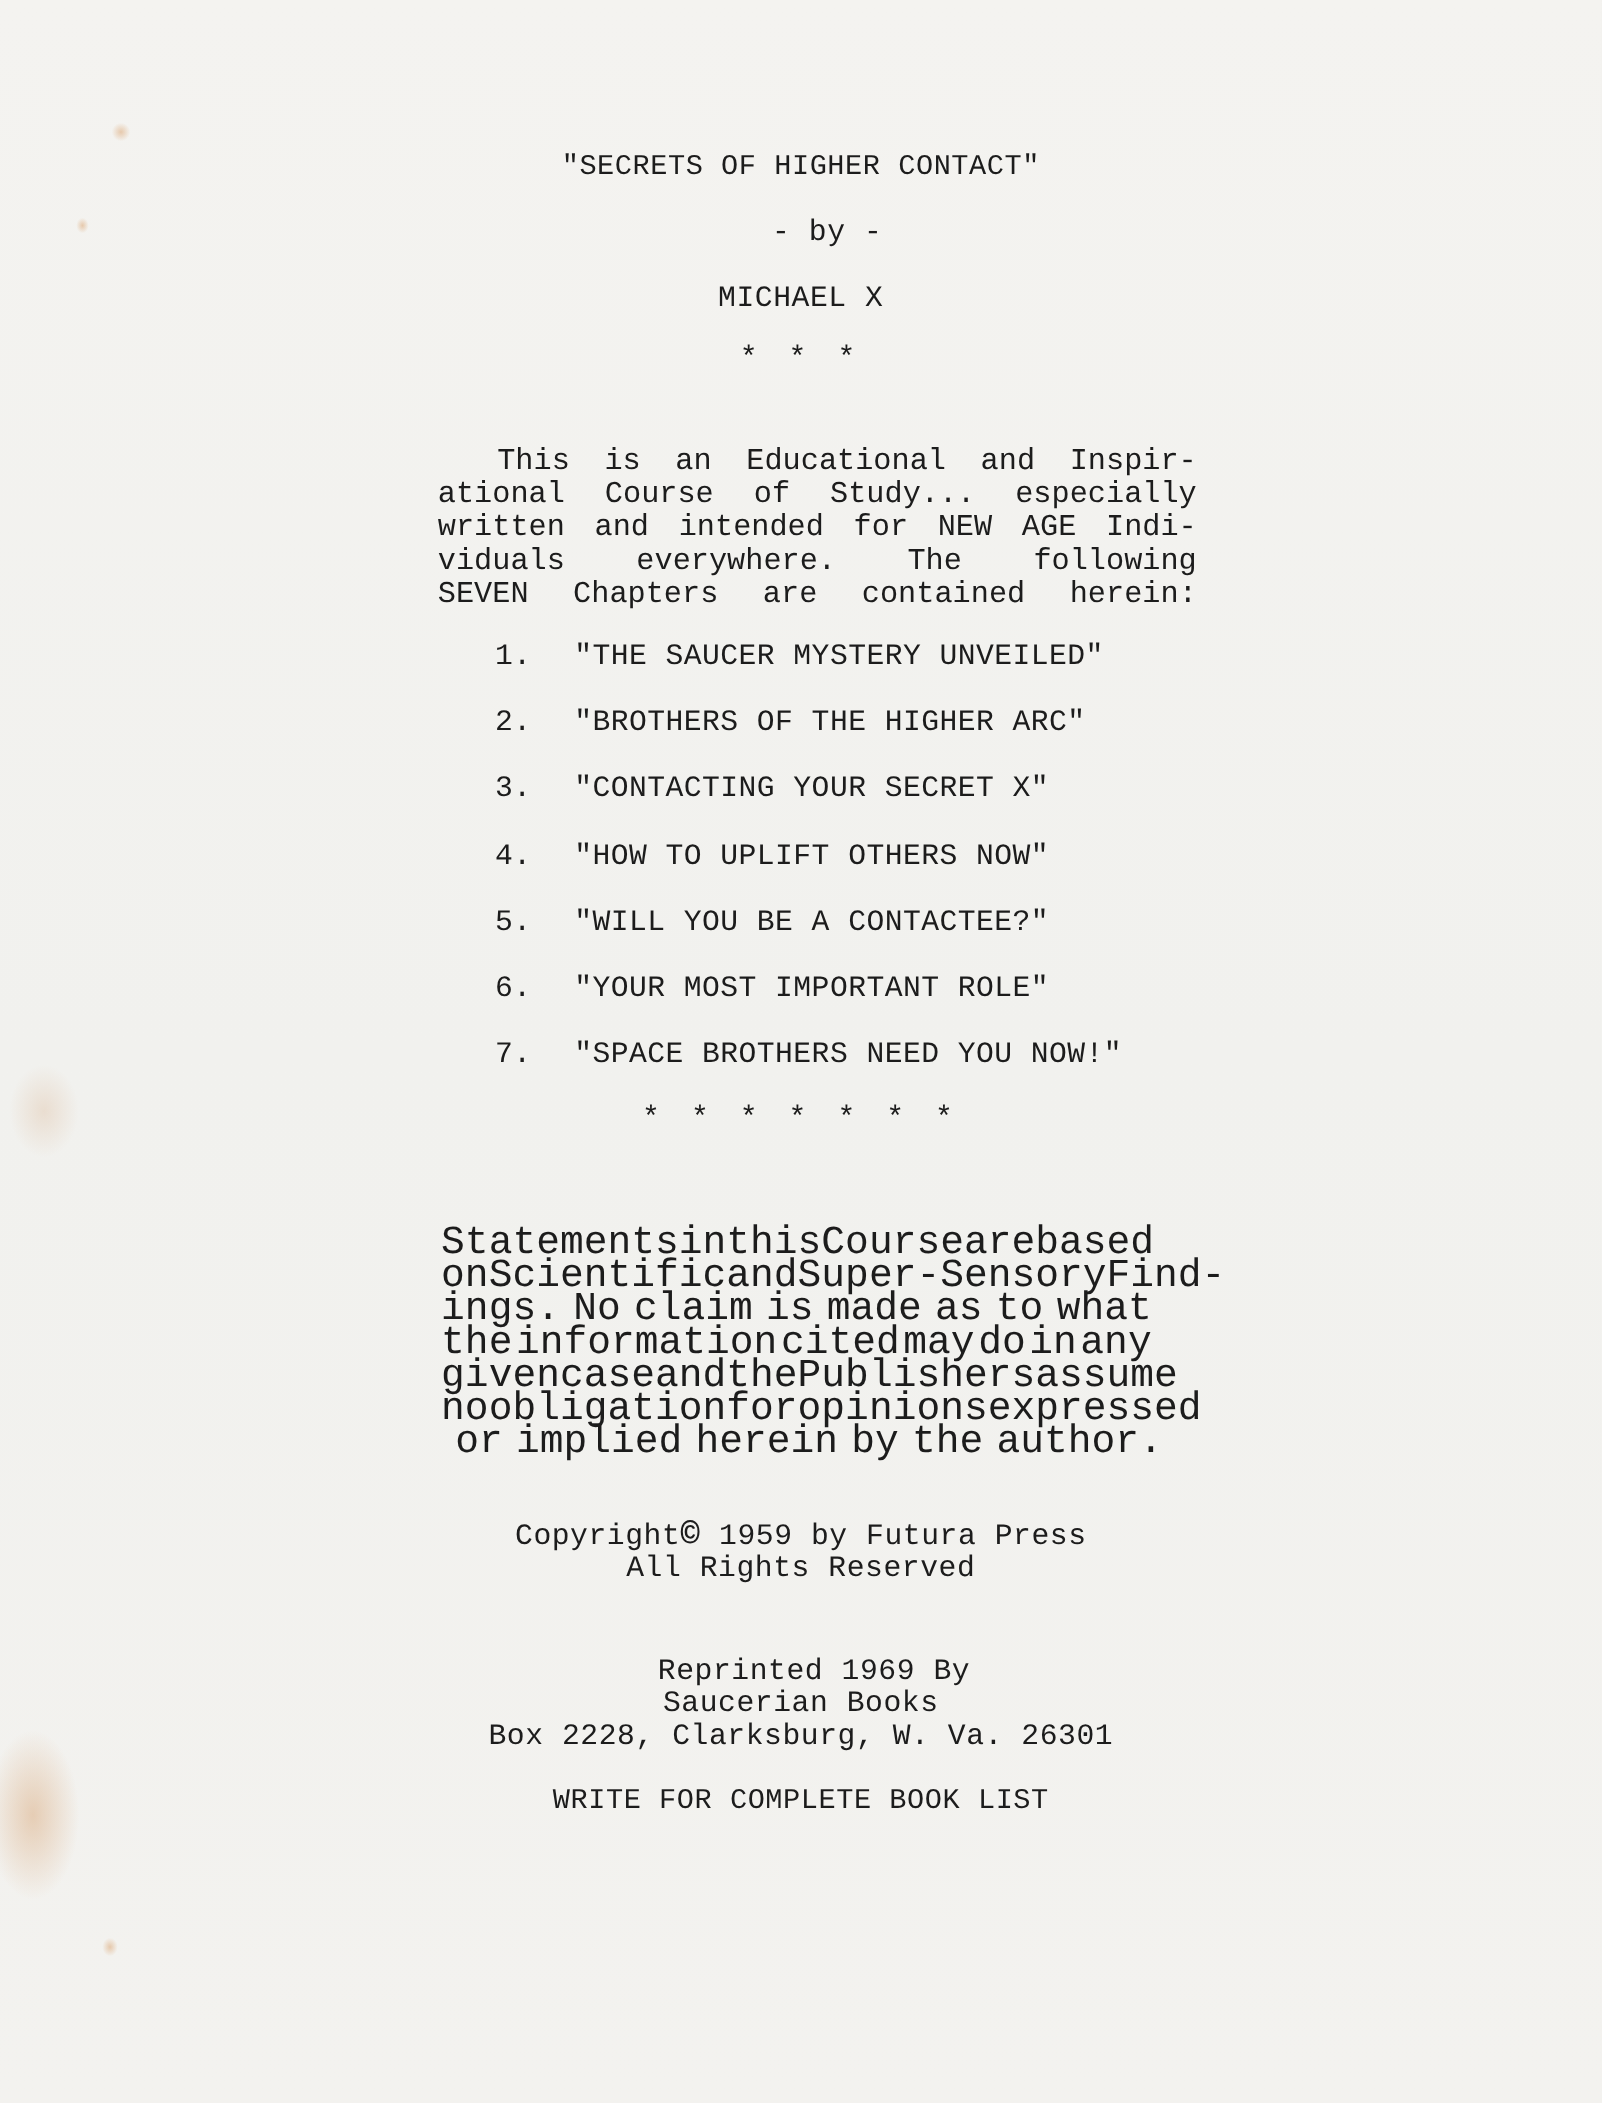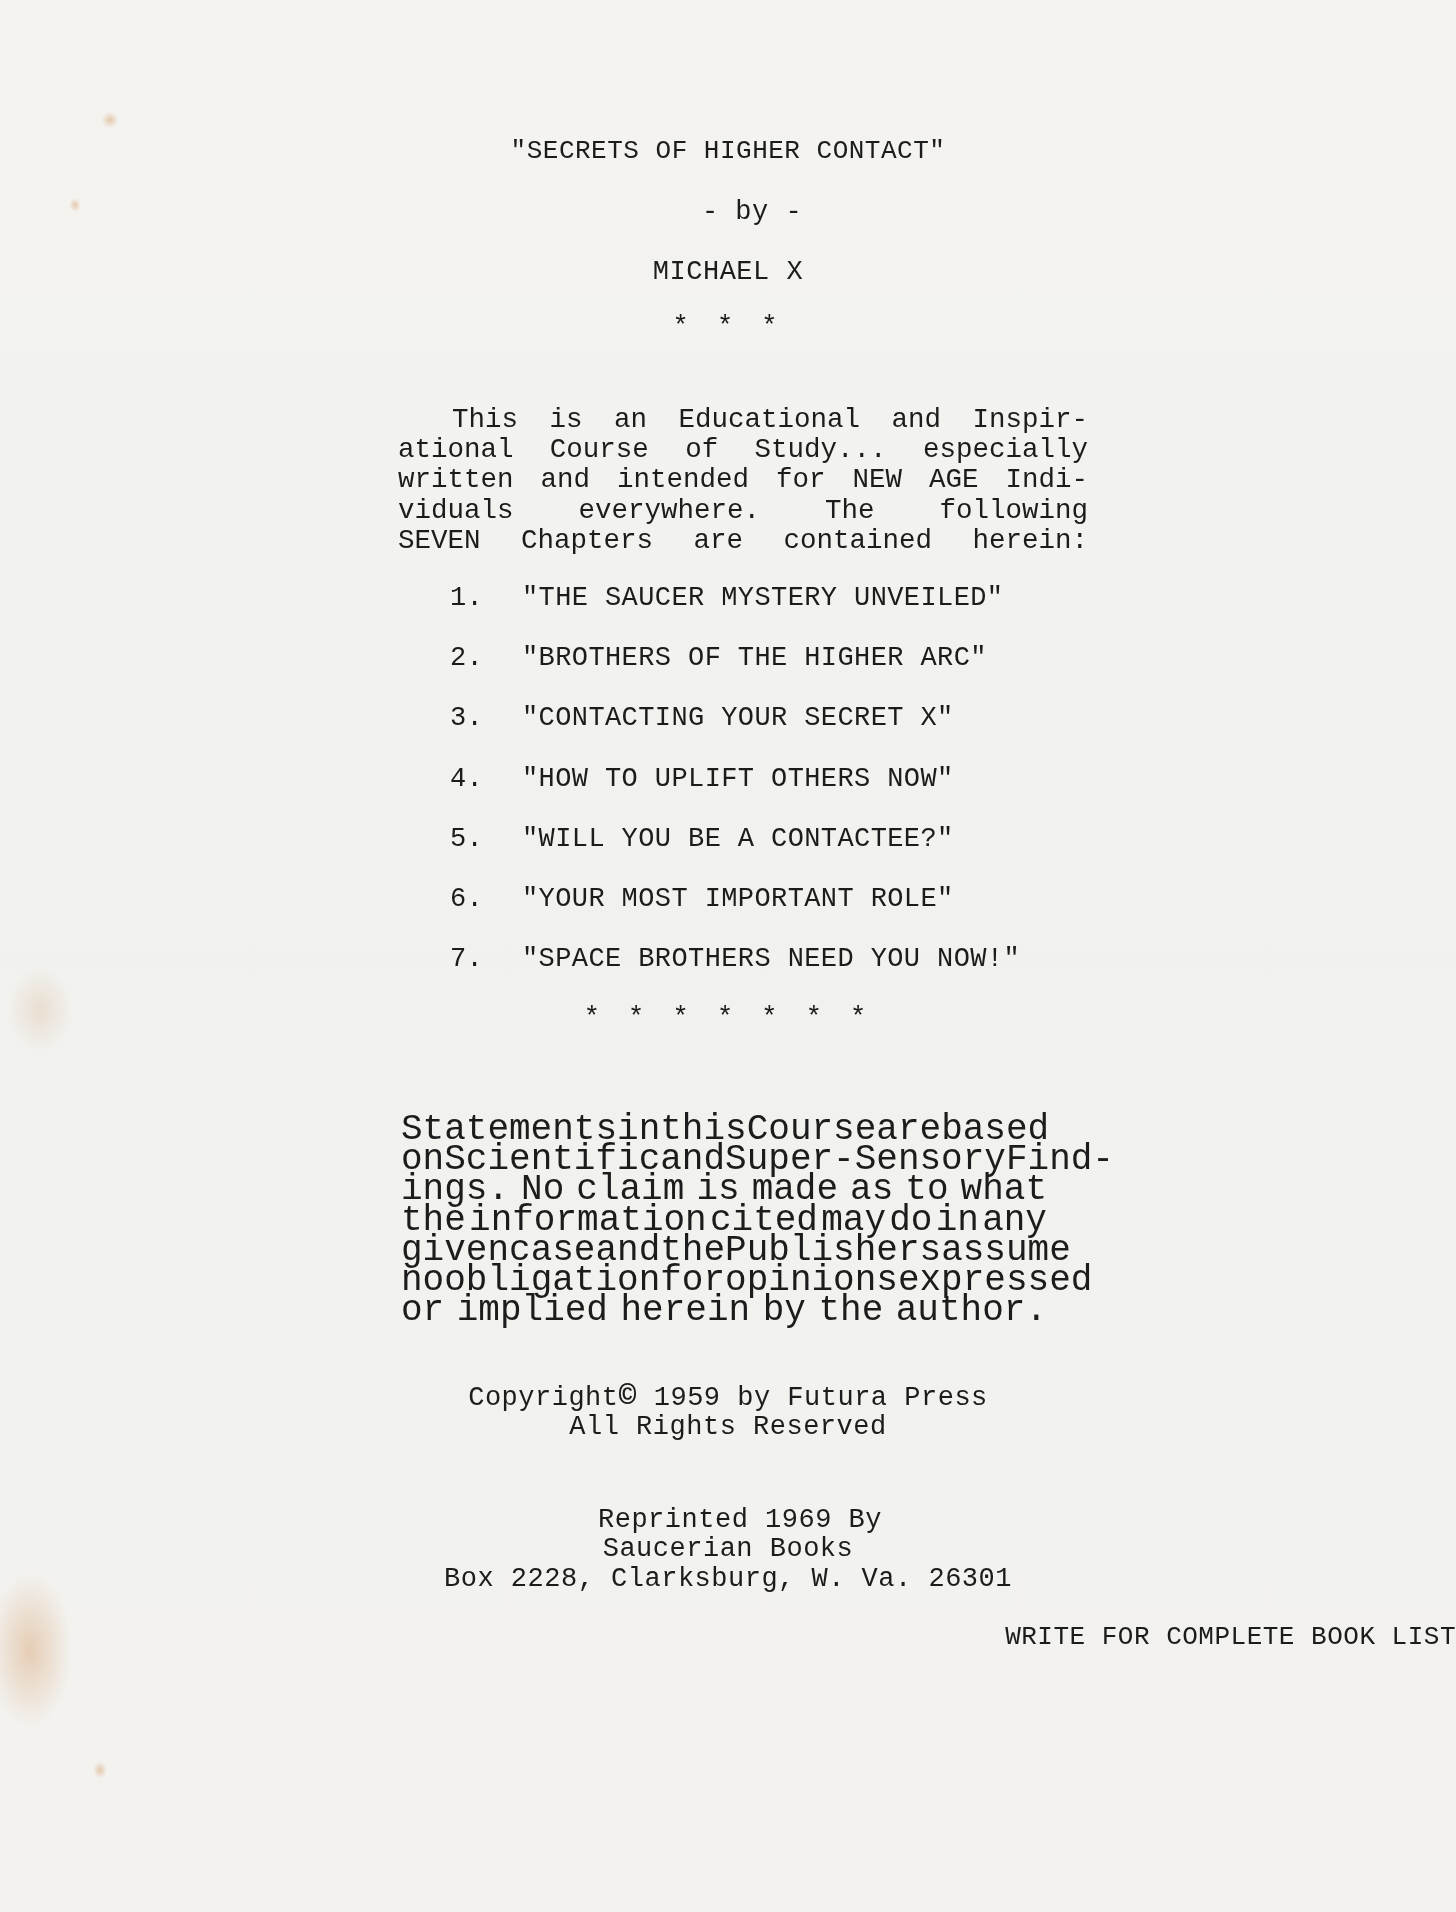--- a/index.html
+++ b/index.html
@@ -82,33 +82,33 @@
       top: 1115px;
       width: 646px;
       font-size: 36px;
       line-height: 30.2px;
     }
     .disclaimer .row {
       display: flex;
       justify-content: space-between;
       white-space: pre;
     }
-    .disclaimer .row.last { justify-content: space-between; gap: 12px; }
+    .disclaimer .row.last { justify-content: center; gap: 12px; margin-left: 23px; }
 
     .copyright { top: 1382px; }
     .copy-symbol {
       display: inline-block;
       font-weight: bold;
       font-size: 30px;
     }
     .rights { top: 1412px; }
     .reprint1 { top: 1505px; margin-left: 12px; }
     .reprint2 { top: 1534px; }
     .reprint3 { top: 1564px; }
-    .booklist { top: 1622px; font-size: 26px; text-align: right; }
+    .booklist { top: 1622px; font-size: 26px; }
   </style>
 </head>
 <body>
 
 <div class="page">
 
   <div class="line title">"SECRETS OF HIGHER CONTACT"</div>
   <div class="line by">- by -</div>
   <div class="line author">MICHAEL X</div>
   <div class="line stars3">* * *</div>

